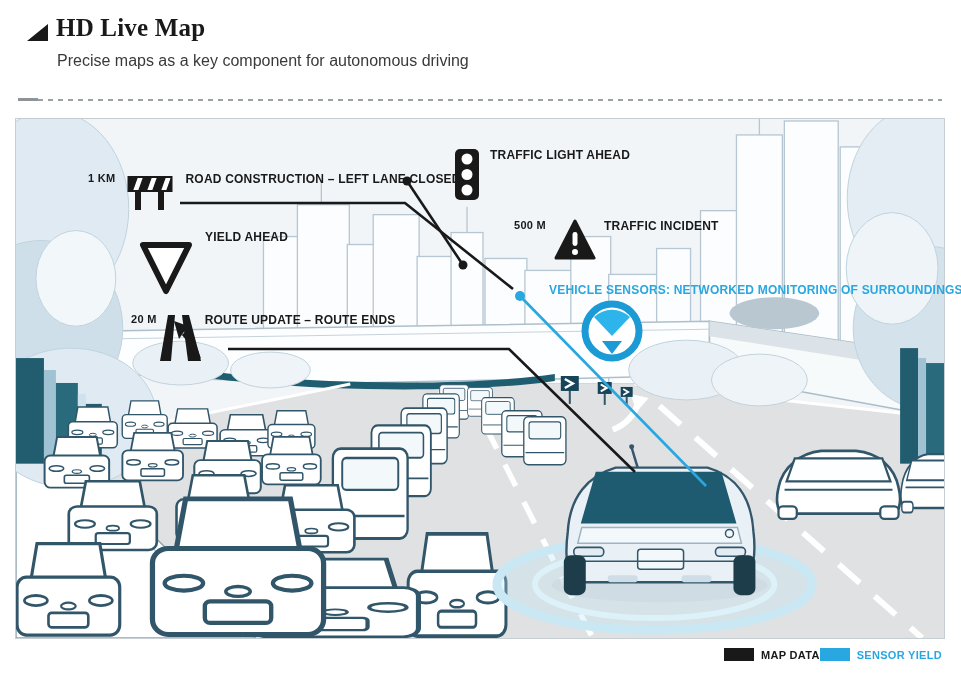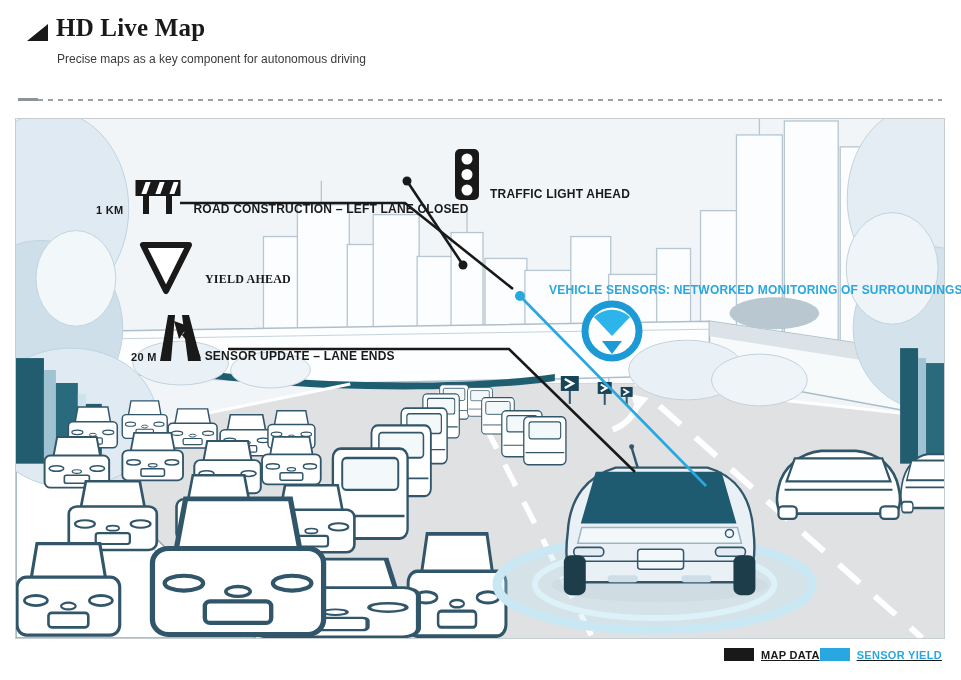--- a/index.html
+++ b/index.html
@@ -4,48 +4,48 @@
 <style>
   html,body{margin:0;padding:0;background:#fff;}
   body{width:961px;height:680px;position:relative;overflow:hidden;
        font-family:"Liberation Sans",sans-serif;color:#191919;}
   .page{position:absolute;inset:0;}
 
   
   .title-tri{position:absolute;left:27px;top:24px;width:0;height:0;
              border-bottom:17px solid #191919;border-left:21px solid transparent;}
   .title{position:absolute;left:56px;top:14px;margin:0;font-size:25px;font-weight:bold;letter-spacing:.2px;font-family:Liberation Serif, serif;}
-  .subtitle{position:absolute;left:57px;top:52px;margin:0;font-size:12px;font-weight:normal;color:#3a3a3a;}
+  .subtitle{position:absolute;left:57px;top:52px;margin:0;font-size:16px;font-weight:normal;color:#3a3a3a;}
   .rule{position:absolute;left:18px;top:99px;width:924px;height:2px;
         background:repeating-linear-gradient(90deg,#9aa1a5 0 5px,transparent 5px 10px);}
   .rule-lead{position:absolute;left:18px;top:98px;width:20px;height:3px;background:#8d9499;}
 
   
   .canvas{position:absolute;left:15px;top:118px;width:930px;height:521px;
           border:1px solid #c7ced2;background:#f1f5f8;box-sizing:border-box;overflow:hidden;}
   .canvas svg{display:block;}
 
   .overlay{position:absolute;left:0;top:0;pointer-events:none;}
 
   
-  .ann{position:absolute;display:flex;align-items:flex-end;white-space:nowrap;}
+  .ann{position:absolute;display:flex;align-items:flex-start;white-space:nowrap;}
   .dist{font-size:11px;font-weight:bold;letter-spacing:.3px;}
   .lbl{font-size:12px;font-weight:bold;letter-spacing:.2px;}
   .blue{color:#29a7e0;}
-  .raise{position:relative;top:-9px;font-family:Liberation Serif, serif;}
-  #ann-construction{left:88px;top:172px;height:44px;gap:12px;margin-left:8px;}
+  .raise{position:relative;top:-9px;}
+  #ann-construction{left:88px;top:172px;height:44px;gap:12px;}
   #ann-trafficlight{left:454px;top:148px;height:53px;gap:10px;}
   #ann-yield{left:138px;top:239px;height:57px;gap:11px;}
   #ann-incident{left:514px;top:219px;height:42px;gap:8px;}
   #ann-sensors{left:549px;top:283px;}
   #sensor-icon-wrap{position:absolute;left:578px;top:297px;width:68px;height:68px;}
   #ann-route{left:131px;top:313px;height:50px;}
 
   
-  .legend{position:absolute;left:724px;top:648px;display:flex;align-items:flex-start;text-decoration:underline;}
+  .legend{position:absolute;left:724px;top:648px;display:flex;align-items:flex-start;}
   .leg-item{display:flex;align-items:center;gap:7px;font-size:11px;font-weight:bold;letter-spacing:.3px;}
   .swatch{width:30px;height:13px;display:inline-block;}
   .swatch-map{background:#191919;}
   .swatch-sensor{background:#29a7e0;}
 </style>
 </head>
 <body>
 
 <div class="page">
 
@@ -263,41 +263,50 @@
     <span class="lbl">TRAFFIC LIGHT AHEAD</span>
   </div>
 
   <div class="ann" id="ann-yield">
     <svg width="56" height="57">
       <polygon points="5,6 51,6 28,52" fill="#fff" stroke="#191919" stroke-width="6" stroke-linejoin="round"></polygon>
     </svg>
     <span class="lbl raise">YIELD AHEAD</span>
   </div>
 
+  <div class="ann" id="ann-incident">
+    <span class="dist">500 M</span>
+    <svg width="42" height="42">
+      <polygon points="21,2 40,39 2,39" fill="#191919" stroke="#191919" stroke-width="3" stroke-linejoin="round"></polygon>
+      <rect x="18.5" y="13" width="5" height="14" rx="2.4" fill="#fff"></rect>
+      <circle cx="21" cy="33" r="3" fill="#fff"></circle>
+    </svg>
+    <span class="lbl">TRAFFIC INCIDENT</span>
+  </div>
 
   <div class="ann" id="ann-sensors">
     <span class="lbl blue">VEHICLE SENSORS: NETWORKED MONITORING OF SURROUNDINGS</span>
   </div>
   <div id="sensor-icon-wrap">
     <svg width="68" height="68">
       <circle cx="34" cy="34" r="27" fill="#fff" stroke="#1b9ad6" stroke-width="7"></circle>
       <path d="M34,39 L16,20 A26,26 0 0 1 52,20 Z" fill="#2db4ea"></path>
       <polygon points="24,44 44,44 34,57" fill="#1b9ad6"></polygon>
     </svg>
   </div>
 
   <div class="ann" id="ann-route">
     <span class="dist">20 M</span>
     <svg width="48" height="50">
       <polygon points="3,48 11,2 18,2 14,48" fill="#191919"></polygon>
       <polygon points="25,2 32,2 44,48 31,48" fill="#191919"></polygon>
       <path d="M41,46 C37,32 33,26 27,20" stroke="#191919" stroke-width="6" fill="none"></path>
       <polygon points="17,8 31,13 22,26" fill="#191919"></polygon>
     </svg>
-    <span class="lbl">SENSOR UPDATE – LANE ENDS</span>
+    <span class="lbl">ROUTE UPDATE – ROUTE ENDS</span>
   </div>
 
   <div class="legend">
     <span class="leg-item">
       <span class="swatch swatch-map"></span>
       <span>MAP DATA</span>
     </span>
     <span class="leg-item blue">
       <span class="swatch swatch-sensor"></span>
       <span>SENSOR YIELD</span>

